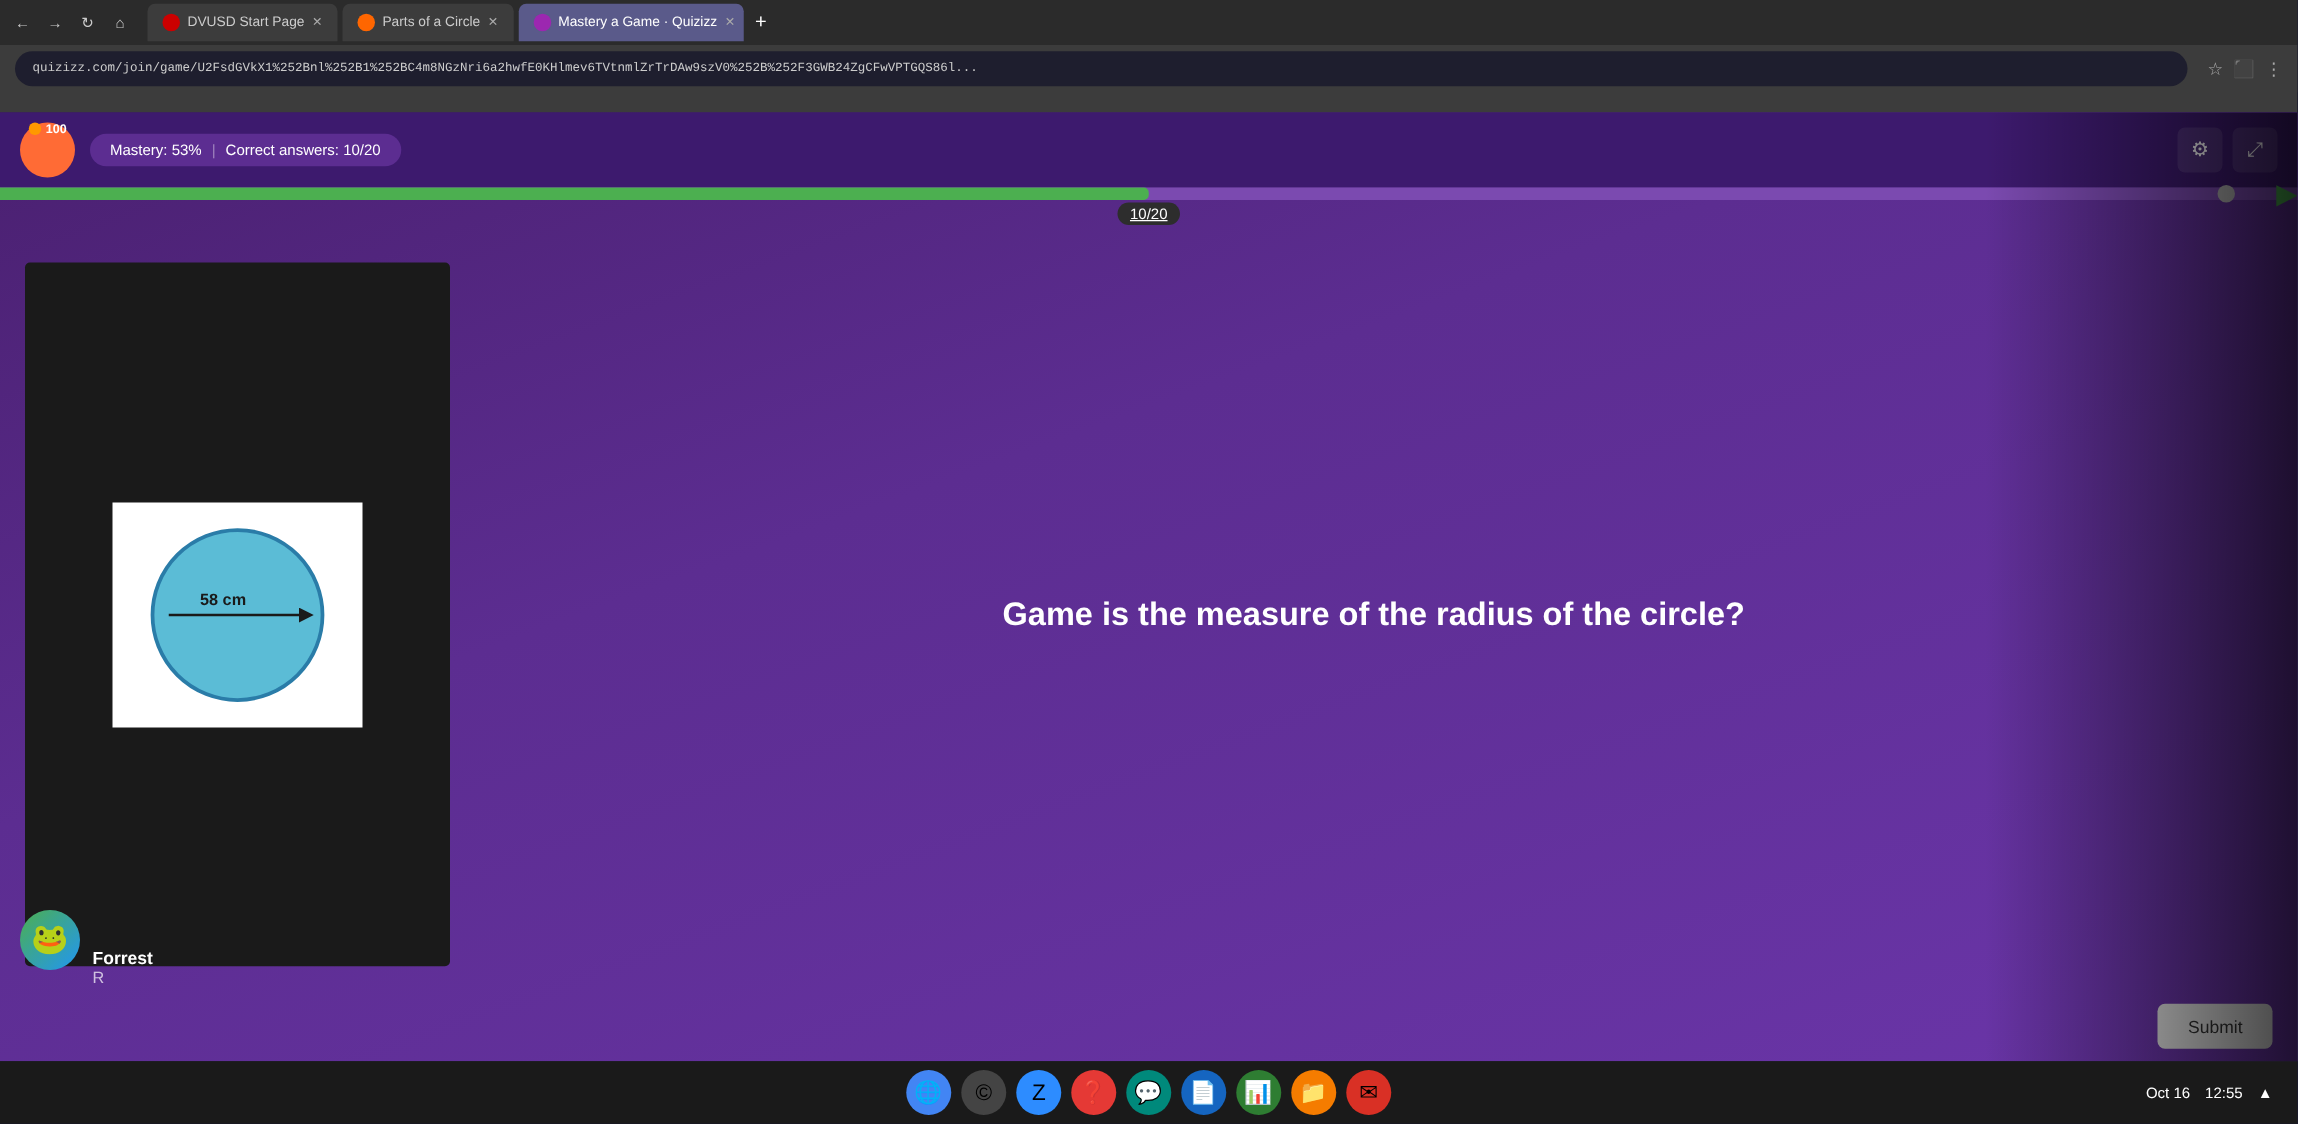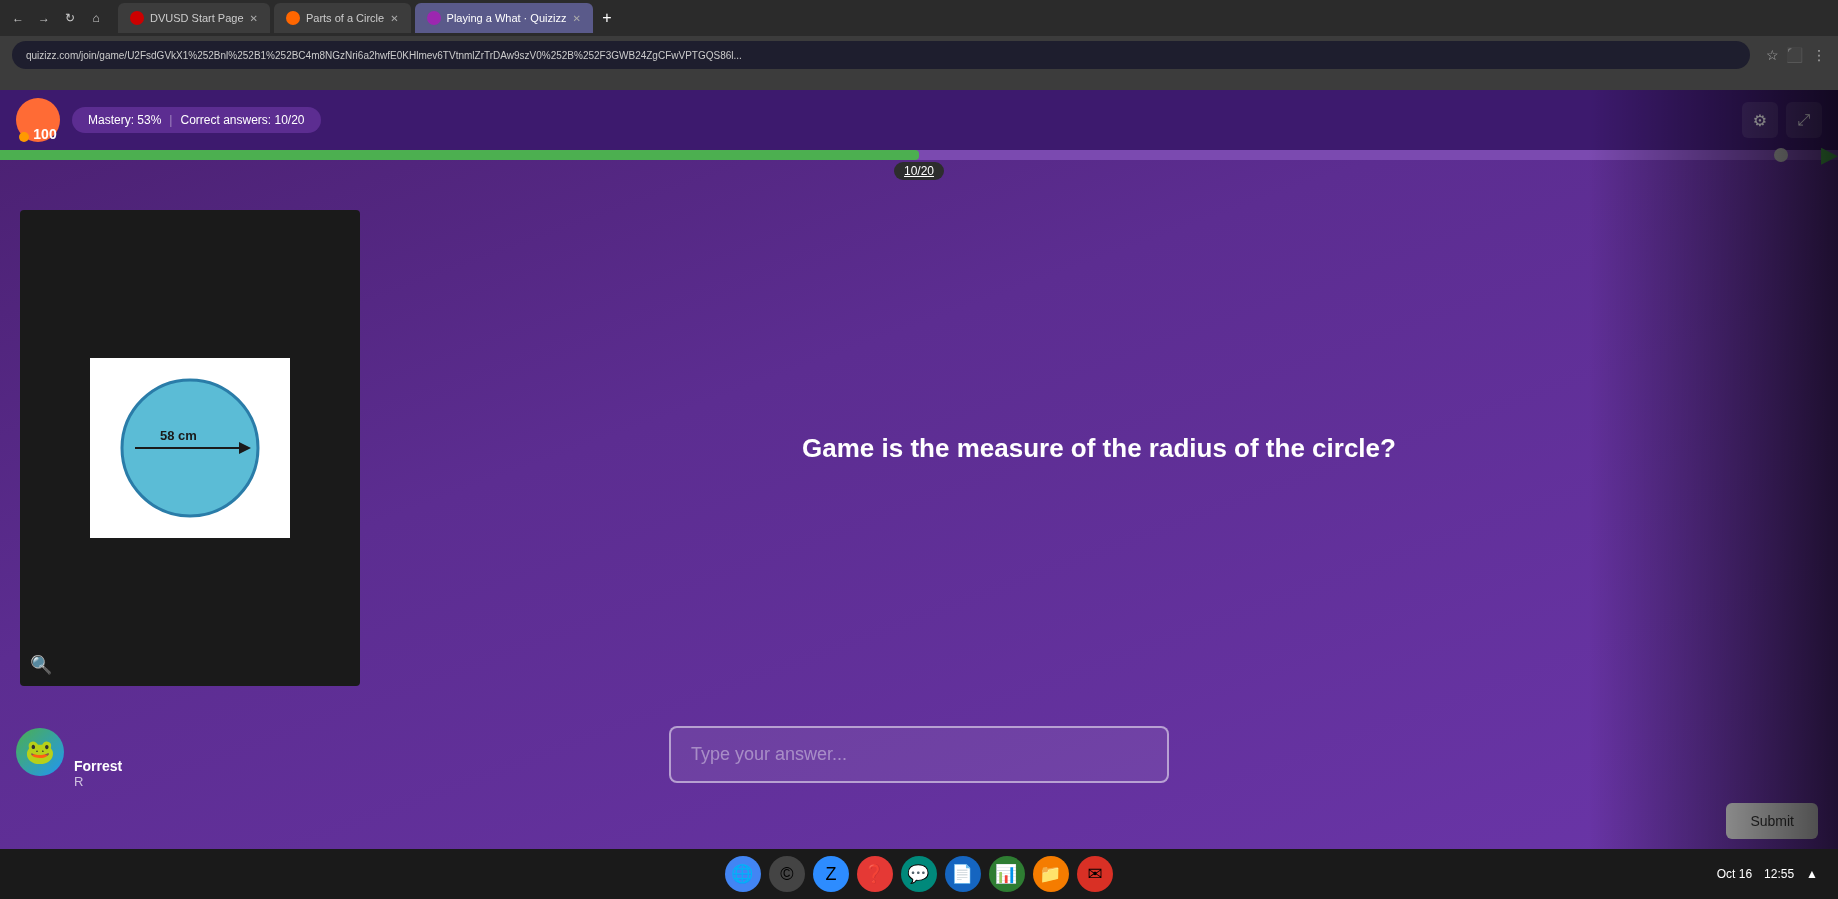--- a/index.html
+++ b/index.html
@@ -86,20 +86,21 @@
       background: #1e1e2e;
       border-radius: 20px;
       padding: 4px 14px;
       color: #ccc;
       font-size: 11px;
       display: flex;
       align-items: center;
       height: 28px;
       overflow: hidden;
       white-space: nowrap;
+      font-family: Liberation Mono, monospace;
     }
     .address-bar-icons {
       display: flex;
       gap: 8px;
       align-items: center;
       margin-left: 8px;
     }
     .addr-icon {
       color: #aaa;
       font-size: 14px;
@@ -121,24 +122,24 @@
       display: flex;
       align-items: center;
       padding: 8px 16px;
       gap: 12px;
       min-height: 50px;
     }
     .score-badge {
       background: #ff6b35;
       border-radius: 50%;
       width: 44px; height: 44px;
-      display: flex; align-items: flex-end; justify-content: center;
+      display: flex; align-items: flex-start; justify-content: center;
       color: white;
       font-weight: bold;
-      font-size: 14px;
+      font-size: 10px;
     }
     .score-dot {
       width: 10px; height: 10px;
       background: #ff9900;
       border-radius: 50%;
       display: inline-block;
       margin-right: 4px;
     }
     .mastery-info {
       background: #5c2d91;
@@ -391,21 +392,21 @@
       <span>DVUSD Start Page</span>
       <span class="tab-close">✕</span>
     </div>
     <div class="tab">
       <div class="tab-icon" style="background:#ff6600;"></div>
       <span>Parts of a Circle</span>
       <span class="tab-close">✕</span>
     </div>
     <div class="tab active">
       <div class="tab-icon" style="background:#9c27b0;"></div>
-      <span>Playing a What · Quizizz</span>
+      <span>Mastery a Game · Quizizz</span>
       <span class="tab-close">✕</span>
     </div>
     <button class="nav-btn" style="color:white; font-size:16px;">+</button>
   </div>
   <div class="address-bar-row">
     <div class="address-bar">
       <span style="font-size:10px;">quizizz.com/join/game/U2FsdGVkX1%252Bnl%252B1%252BC4m8NGzNri6a2hwfE0KHlmev6TVtnmlZrTrDAw9szV0%252B%252F3GWB24ZgCFwVPTGQS86l...</span>
     </div>
     <div class="address-bar-icons">
       <span class="addr-icon">☆</span>
@@ -464,23 +465,20 @@
       </div>
       <div class="zoom-icon">🔍</div>
     </div>
 
     <div class="question-panel">
       <div class="question-text">Game is the measure of the radius of the circle?</div>
     </div>
 
   </div>
 
-  <div class="answer-section">
-    <input class="answer-input" type="text" placeholder="Type your answer..." style="">
-  </div>
 
   <div class="submit-area">
     <button class="submit-btn">Submit</button>
   </div>
 
   <div class="player-info">
     <div class="player-avatar">
       <span>🐸</span>
     </div>
     <div>

